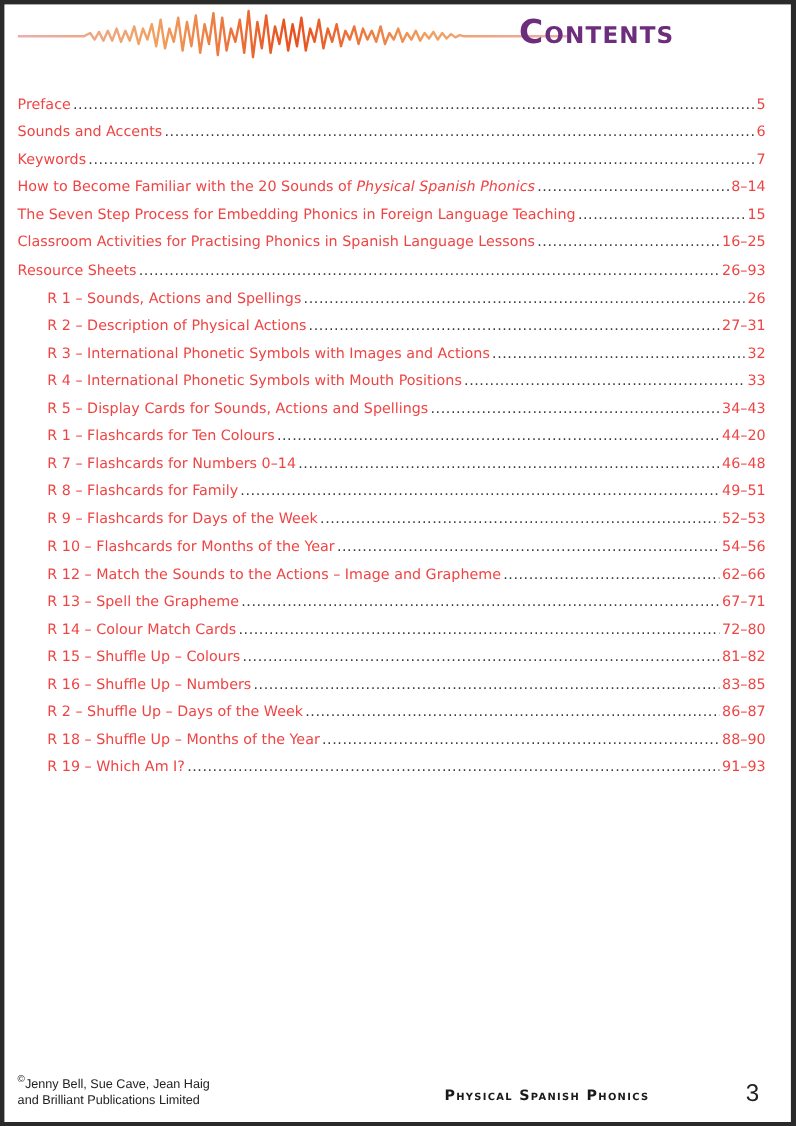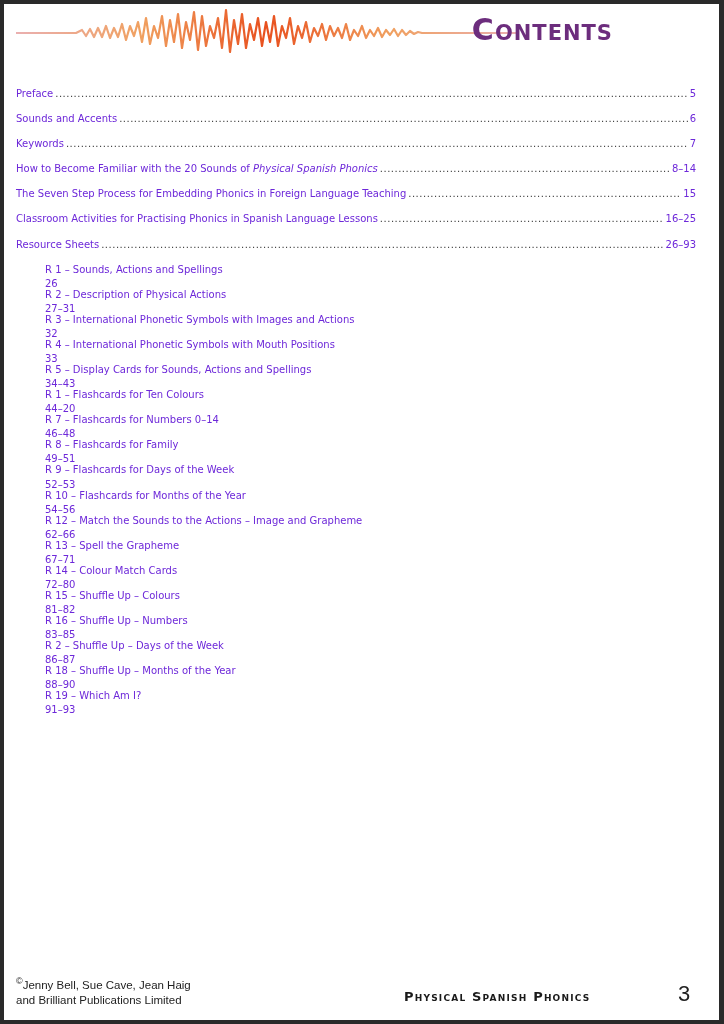--- a/index.html
+++ b/index.html
@@ -15,23 +15,23 @@
     .wave-svg { position: absolute; left: 12px; top: 0; width: 500px; height: 56px; }
     .title {
       position: absolute; right: 22px; top: 8px;
       font-family: "DejaVu Sans", sans-serif; font-weight: bold;
       font-variant: small-caps; font-size: 30px; color: #6c2d7d; letter-spacing: 1px;
       line-height: 36px;
     }
     .toc { position: absolute; left: 12px; top: 84px; width: 680px; }
     .toc-row {
       display: flex; align-items: baseline; height: 25.1px;
-      font-size: 10px; color: #6d28d9; white-space: nowrap;
-    }
-    .toc-row.sub { padding-left: 27px; flex-direction: column; }
+      font-size: 13px; color: #ef4444; white-space: nowrap; justify-content: center;
+    }
+    .toc-row.sub { padding-left: 27px; }
     .toc-label { flex: 0 0 auto; }
     .toc-label i { font-style: italic; }
     .leader {
       flex: 1 1 auto; overflow: hidden; margin: 0 2px;
       color: #3a3a3a; letter-spacing: 0.5px;
     }
     .leader::before {
       content: "........................................................................................................................................................................................................................................................................";
     }
     .toc-page { flex: 0 0 auto; }

